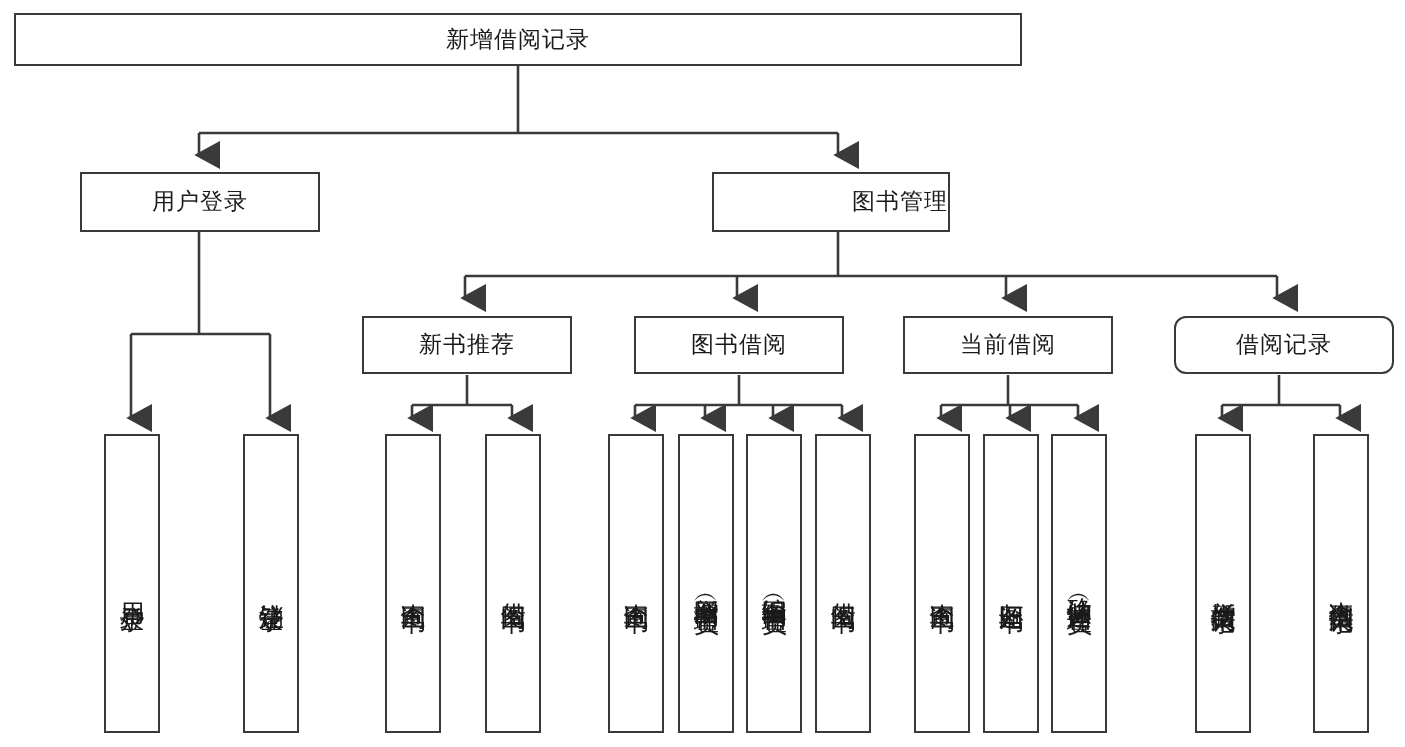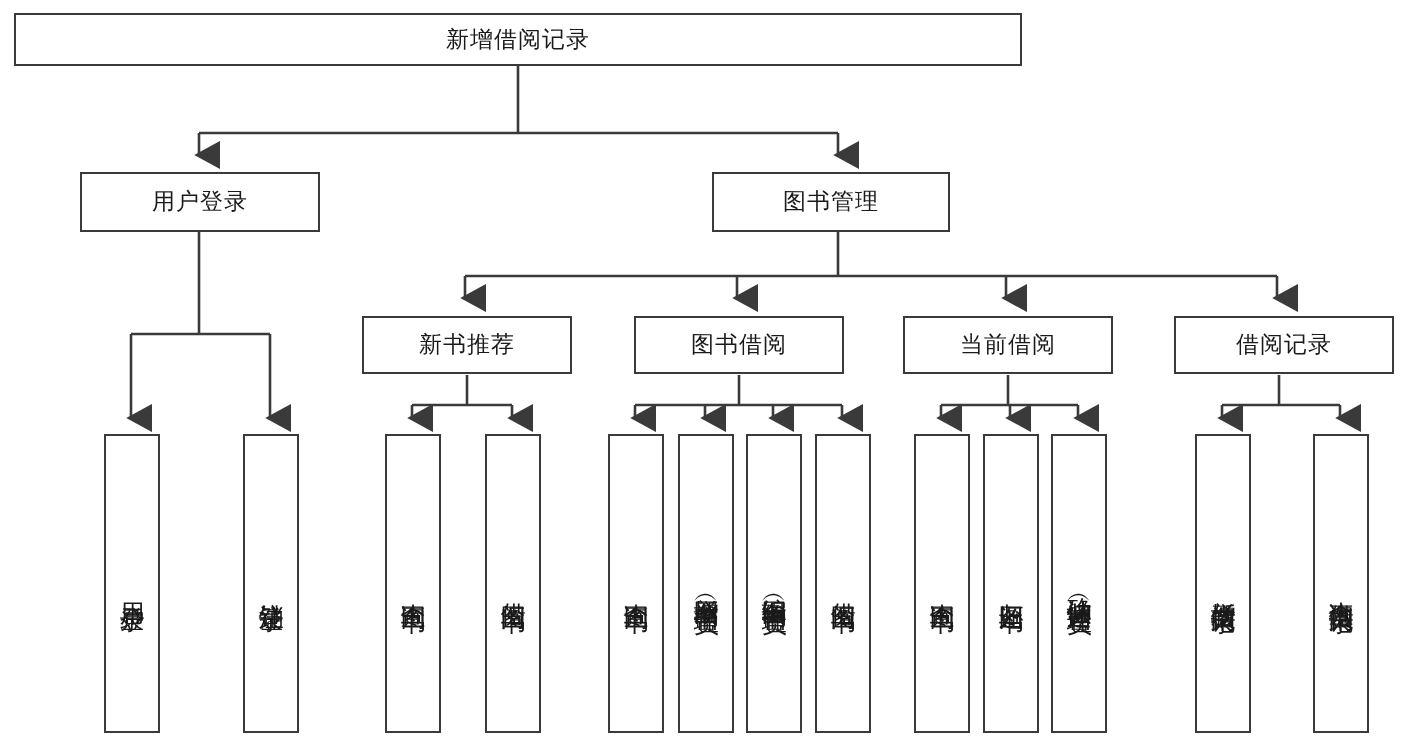--- a/index.html
+++ b/index.html
@@ -125,34 +125,34 @@
     </g>
   </svg>
 
   <div class="node node-h" style="left:14px; top:13px; width:1008px; height:53px;">
     <span>新增借阅记录</span>
   </div>
 
   <div class="node node-h" style="left:80px; top:172px; width:240px; height:60px;">
     <span>用户登录</span>
   </div>
-  <div class="node node-h" style="left:712px; top:172px; width:238px; height:60px;">
+  <div class="node node-h" style="left:712px; top:172px; width:238px; height:60px;justify-content:flex-end;">
     <span>图书管理</span>
   </div>
 
   <div class="node node-h" style="left:362px; top:316px; width:210px; height:58px;">
     <span>新书推荐</span>
   </div>
   <div class="node node-h" style="left:903px; top:316px; width:210px; height:58px;">
     <span>当前借阅</span>
   </div>
   <div class="node node-h" style="left:634px; top:316px; width:210px; height:58px;">
     <span>图书借阅</span>
   </div>
-  <div class="node node-h" style="left:1174px; top:316px; width:220px; height:58px;">
+  <div class="node node-h" style="left:1174px; top:316px; width:220px; height:58px;border-radius:12px;">
     <span>借阅记录</span>
   </div>
 
   <div class="node" style="left:104px; top:434px; width:56px; height:299px;">
     <div class="vtext-wrap">
       <span class="node-v">用户登录</span>
     </div>
   </div>
   <div class="node" style="left:243px; top:434px; width:56px; height:299px;">
     <div class="vtext-wrap">

